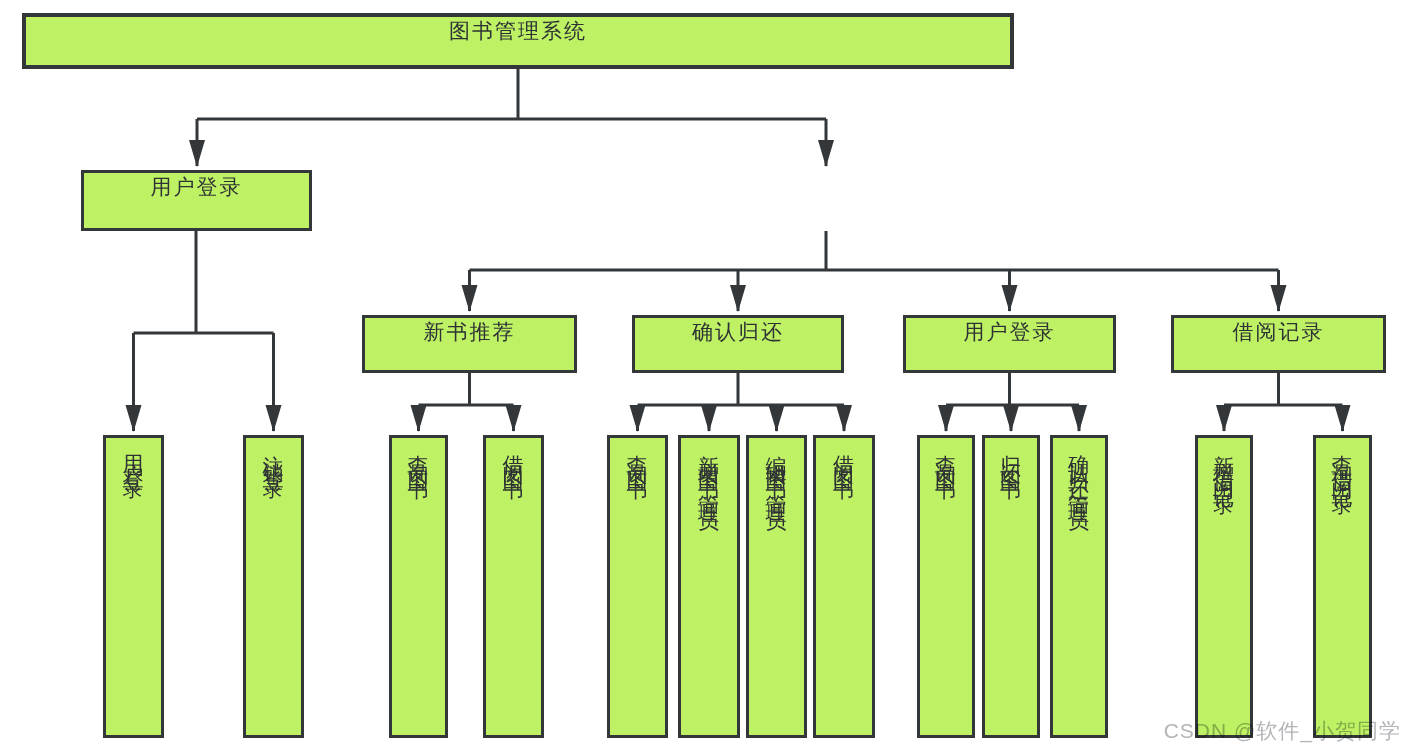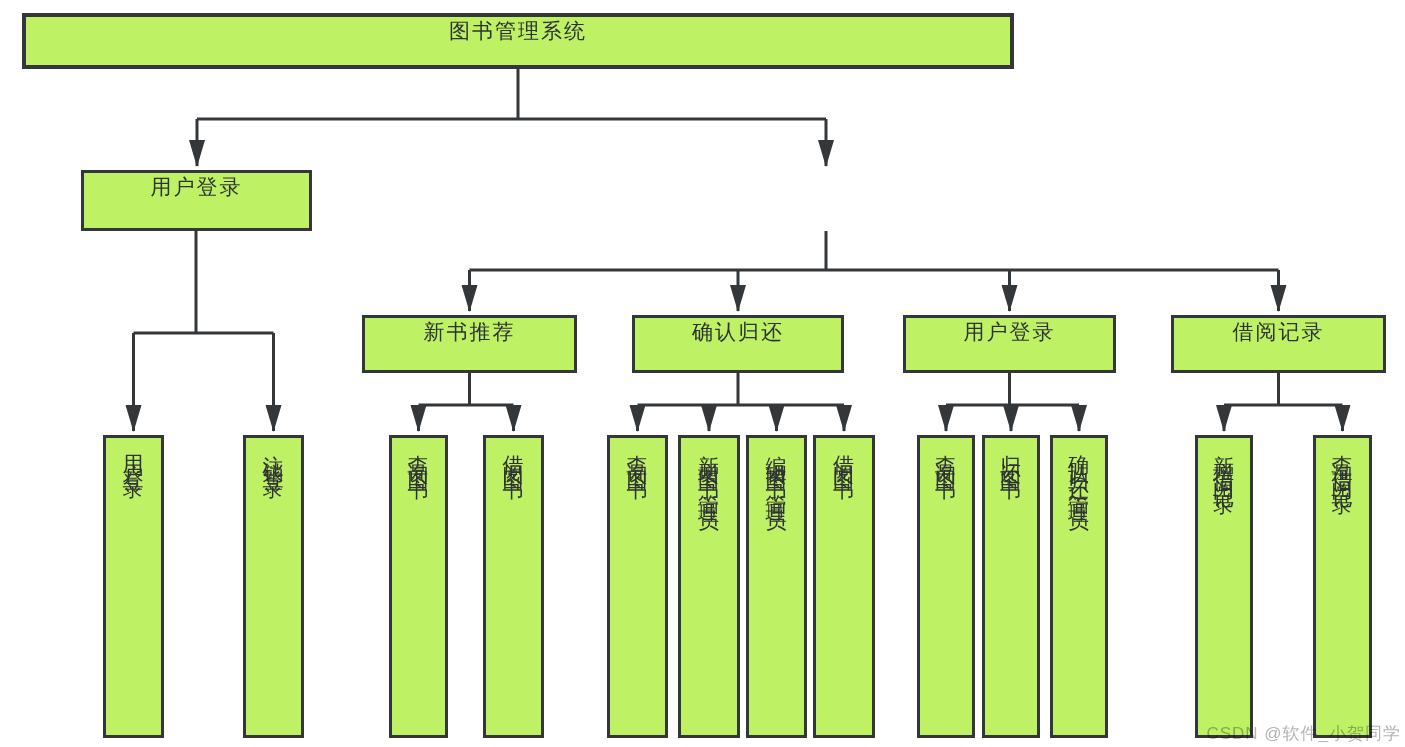--- a/index.html
+++ b/index.html
@@ -39,21 +39,21 @@
     text-orientation: mixed;
     font-size: 21px;
     letter-spacing: 8px;
     line-height: 1;
     white-space: nowrap;
   }
   .watermark {
     position: absolute;
     right: 4px;
     bottom: 2px;
-    font-size: 17px;
+    font-size: 21px;
     color: #b2b4b7;
     mix-blend-mode: multiply;
     z-index: 3;
     white-space: nowrap;
     letter-spacing: 1px;
     margin-left: 20px;
   }
 </style>
 </head>
 <body>

